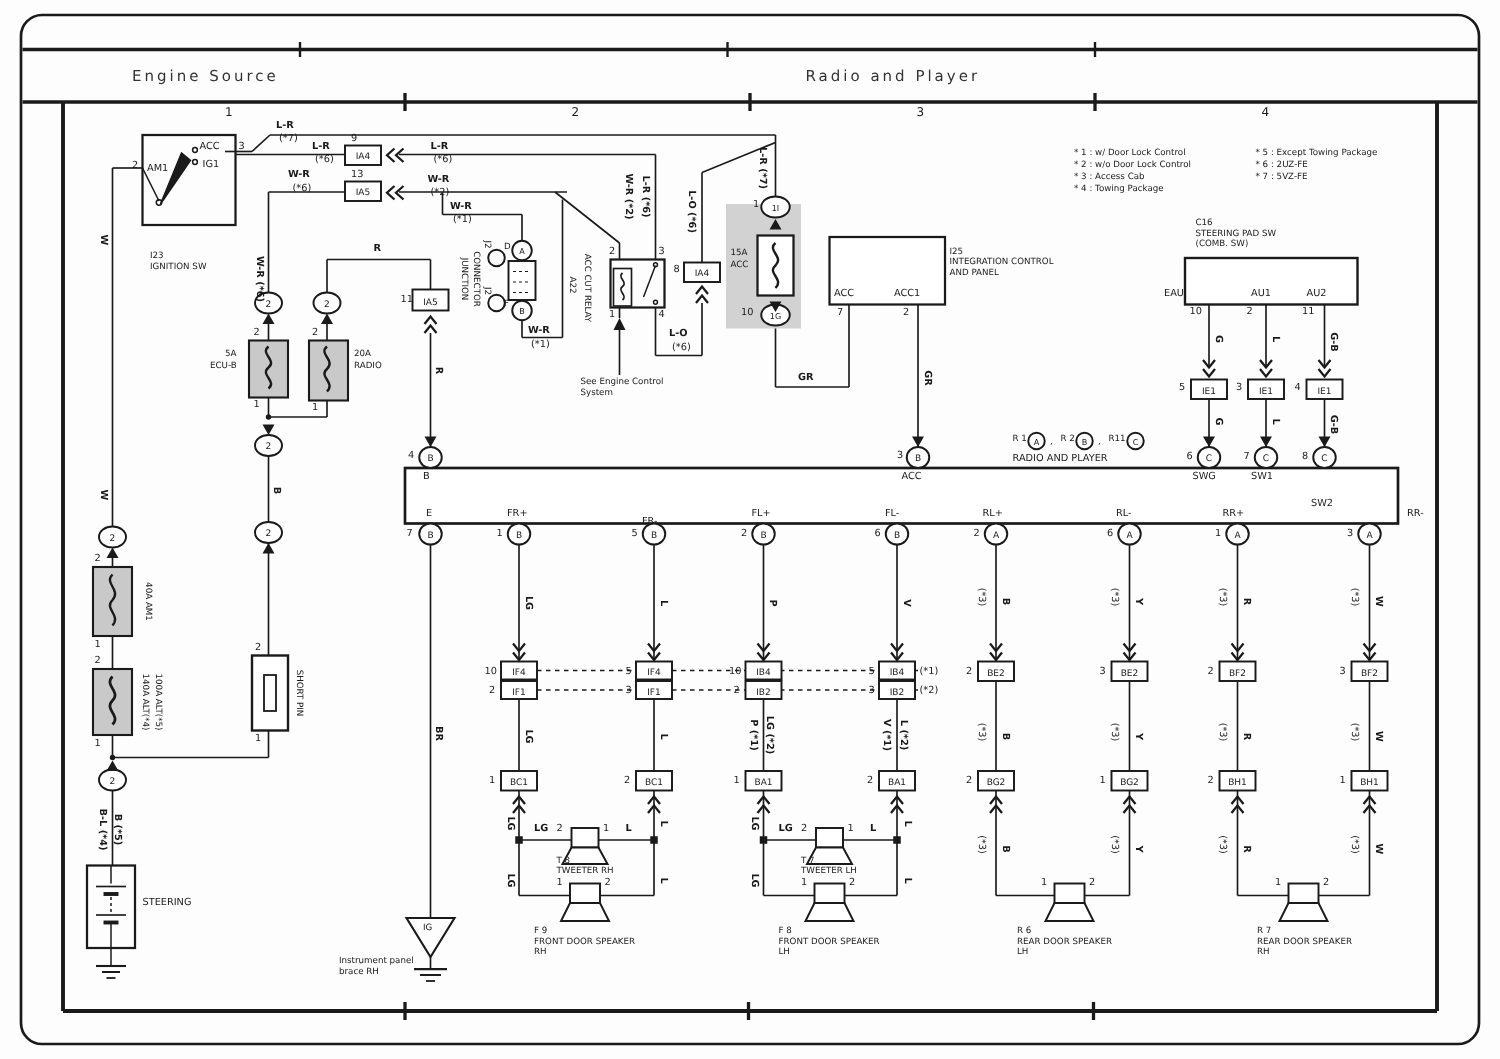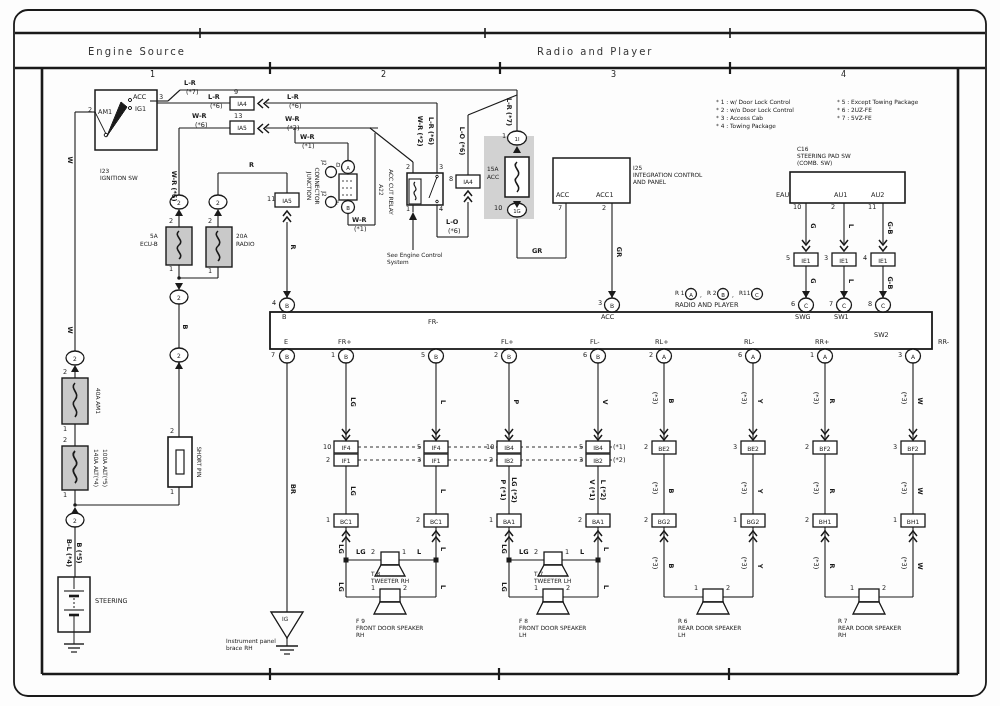--- a/index.html
+++ b/index.html
@@ -536,21 +536,21 @@
 <span class="L" style="left:675px;top:302px">RADIO AND PLAYER</span>
 <span class="L" style="left:272px;top:300px">4</span>
 <span class="L" style="left:282px;top:314px">B</span>
 <span class="L" style="left:598px;top:300px">3</span>
 <span class="L" style="left:601px;top:314px">ACC</span>
 <span class="L" style="left:795px;top:314px">SWG</span>
 <span class="L" style="left:834px;top:314px">SW1</span>
 <span class="L" style="left:874px;top:332px">SW2</span>
 <span class="L" style="left:284px;top:339px">E</span>
 <span class="L" style="left:338px;top:339px">FR+</span>
-<span class="L" style="left:428px;top:319px">FR-</span>
+<span class="L" style="left:428px;top:344px">FR-</span>
 <span class="L" style="left:501px;top:339px">FL+</span>
 <span class="L" style="left:590px;top:339px">FL-</span>
 <span class="L" style="left:655px;top:339px">RL+</span>
 <span class="L" style="left:744px;top:339px">RL-</span>
 <span class="L" style="left:815px;top:339px">RR+</span>
 <span class="L" style="left:938px;top:339px">RR-</span>
 <span class="L" style="left:271px;top:352px">7</span>
 <span class="L" style="left:331px;top:352px">1</span>
 <span class="L" style="left:421px;top:352px">5</span>
 <span class="L" style="left:494px;top:352px">2</span>

